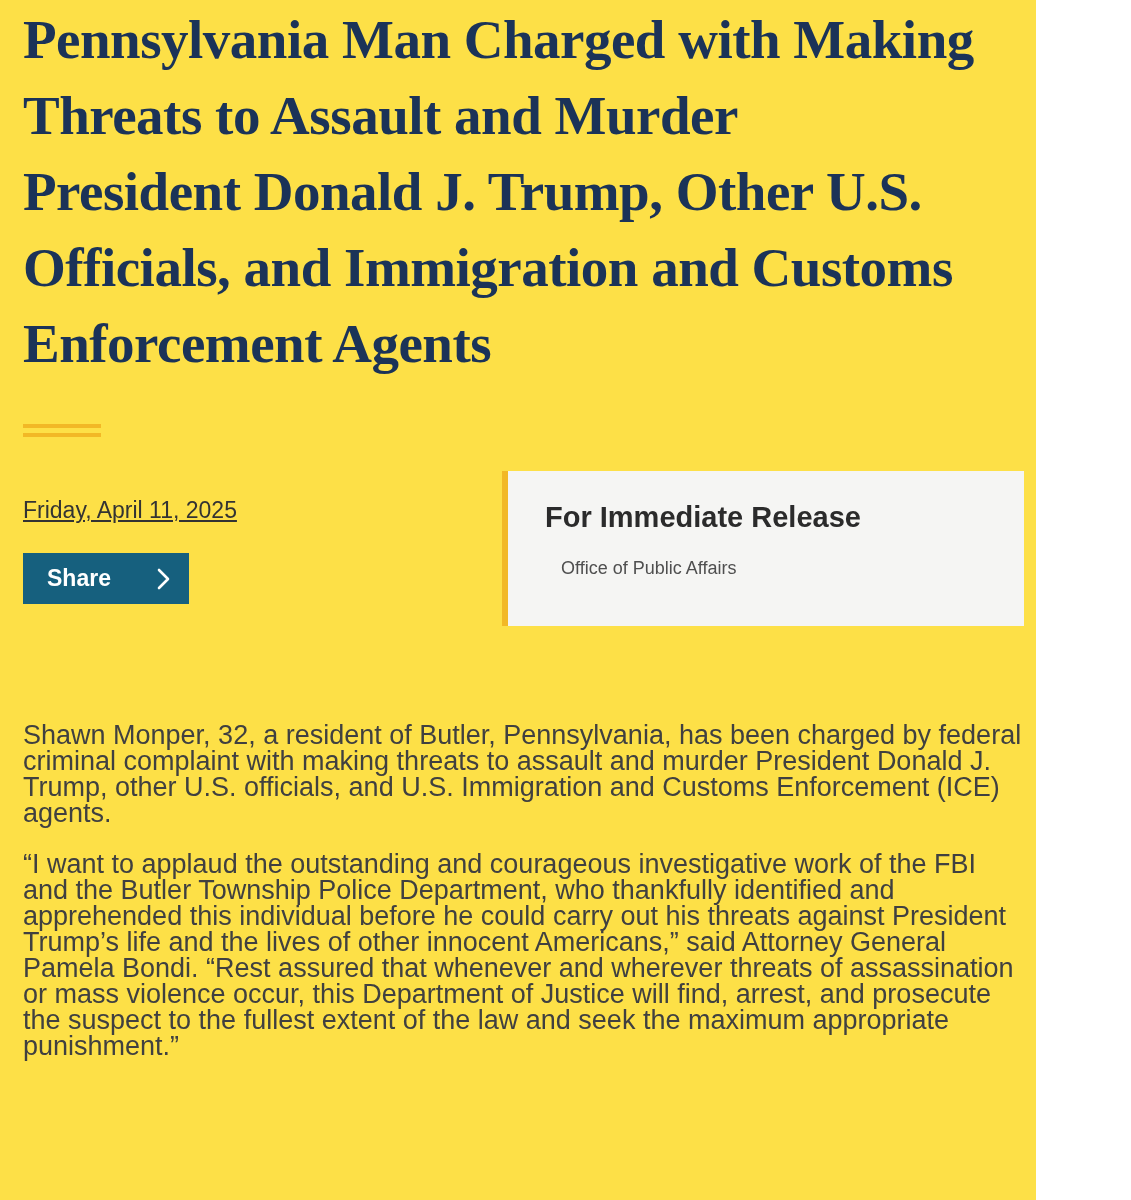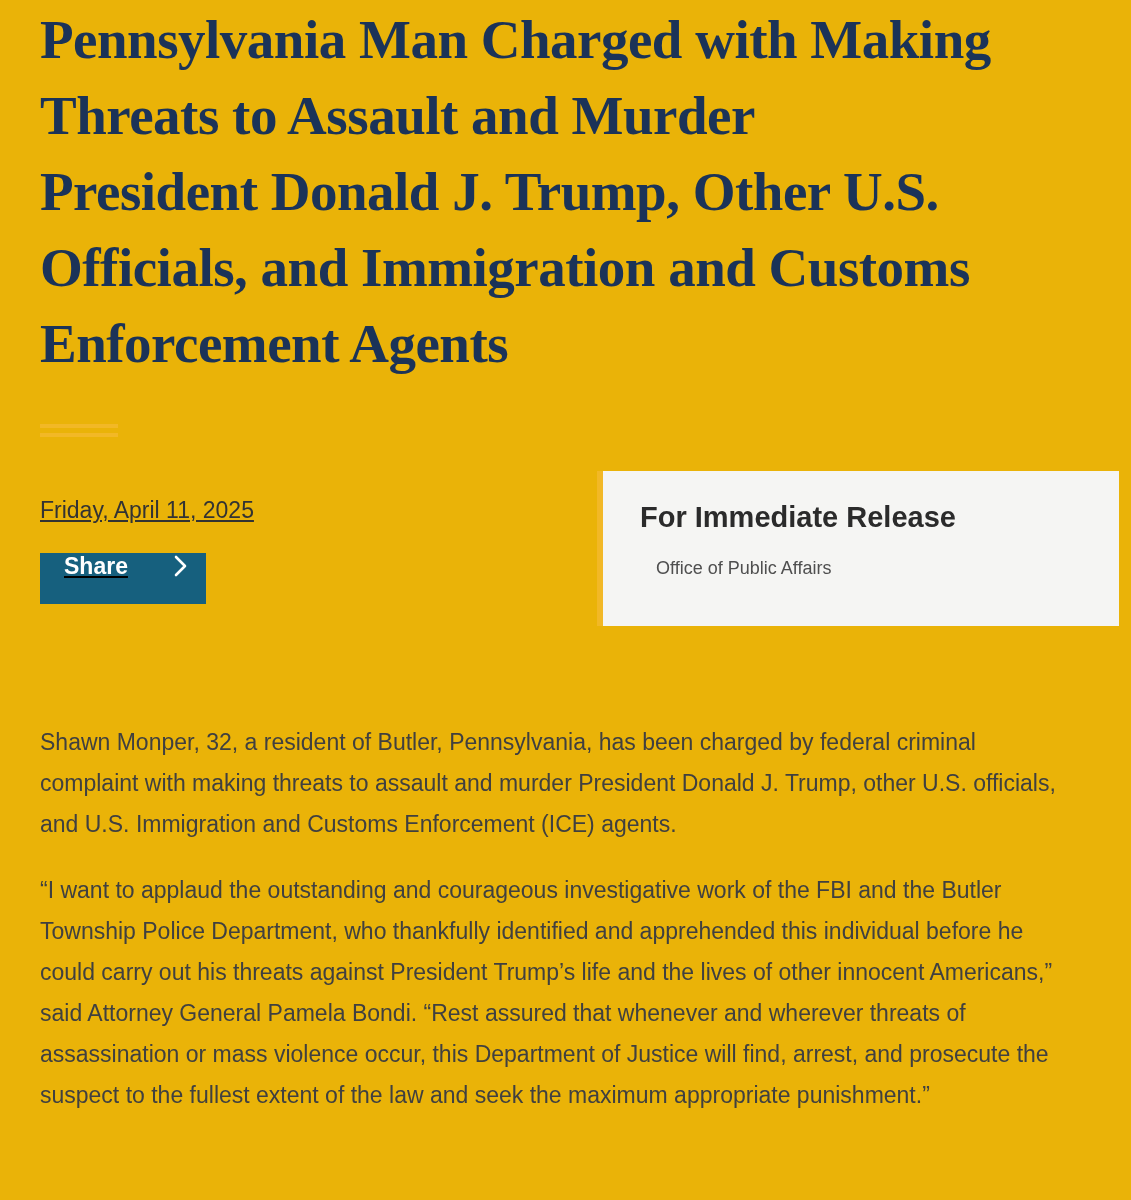--- a/index.html
+++ b/index.html
@@ -1,24 +1,24 @@
 <!DOCTYPE html>
 <html><head>
 <meta charset="utf-8">
 <style>
   html, body { margin: 0; padding: 0; background: #ffffff; }
   .page {
     position: relative;
-    width: 1131px;
+    width: 1036px;
     height: 1200px;
     overflow: hidden;
     box-sizing: border-box;
-    padding: 2px 12px 0 40px;
+    padding: 2px 12px 0 23px;
     font-family: "Liberation Sans", sans-serif;
-    background: #eab308;
+    background: #fde047;
   }
   .title {
     font-family: "Liberation Serif", serif;
     font-weight: bold;
     font-size: 55px;
     line-height: 76px;
     color: #1b3358;
     letter-spacing: -0.5px;
     margin: 0 0 42px 0;
     white-space: pre-line;
@@ -38,28 +38,27 @@
   }
   .meta-left { padding-top: 26px; }
   .date {
     font-size: 23px;
     color: #333333;
     margin: 0 0 29px 0;
     text-decoration: underline;
   }
   .share-btn {
     display: flex;
-    align-items: flex-start;
+    align-items: center;
     width: 166px;
     height: 51px;
     background: #16607e;
     border: none;
     padding: 0;
     cursor: pointer;
-    text-decoration: underline;
   }
   .share-label {
     flex: 1;
     display: flex;
     align-items: center;
     padding-left: 24px;
     color: #ffffff;
     font-weight: bold;
     font-size: 23px;
     font-family: "Liberation Sans", sans-serif;
@@ -83,22 +82,22 @@
     font-weight: bold;
     color: #2b2b2b;
     margin: 0 0 24px 0;
   }
   .release-office {
     font-size: 18px;
     color: #4f4f4f;
     margin: 16px;
   }
   .article p {
-    font-size: 23px;
-    line-height: 41px;
+    font-size: 27px;
+    line-height: 26px;
     color: #404040;
     margin: 0 0 25px 0;
     max-width: 1040px;
   }
 </style>
 </head>
 <body>
 
 <div class="page">
 

